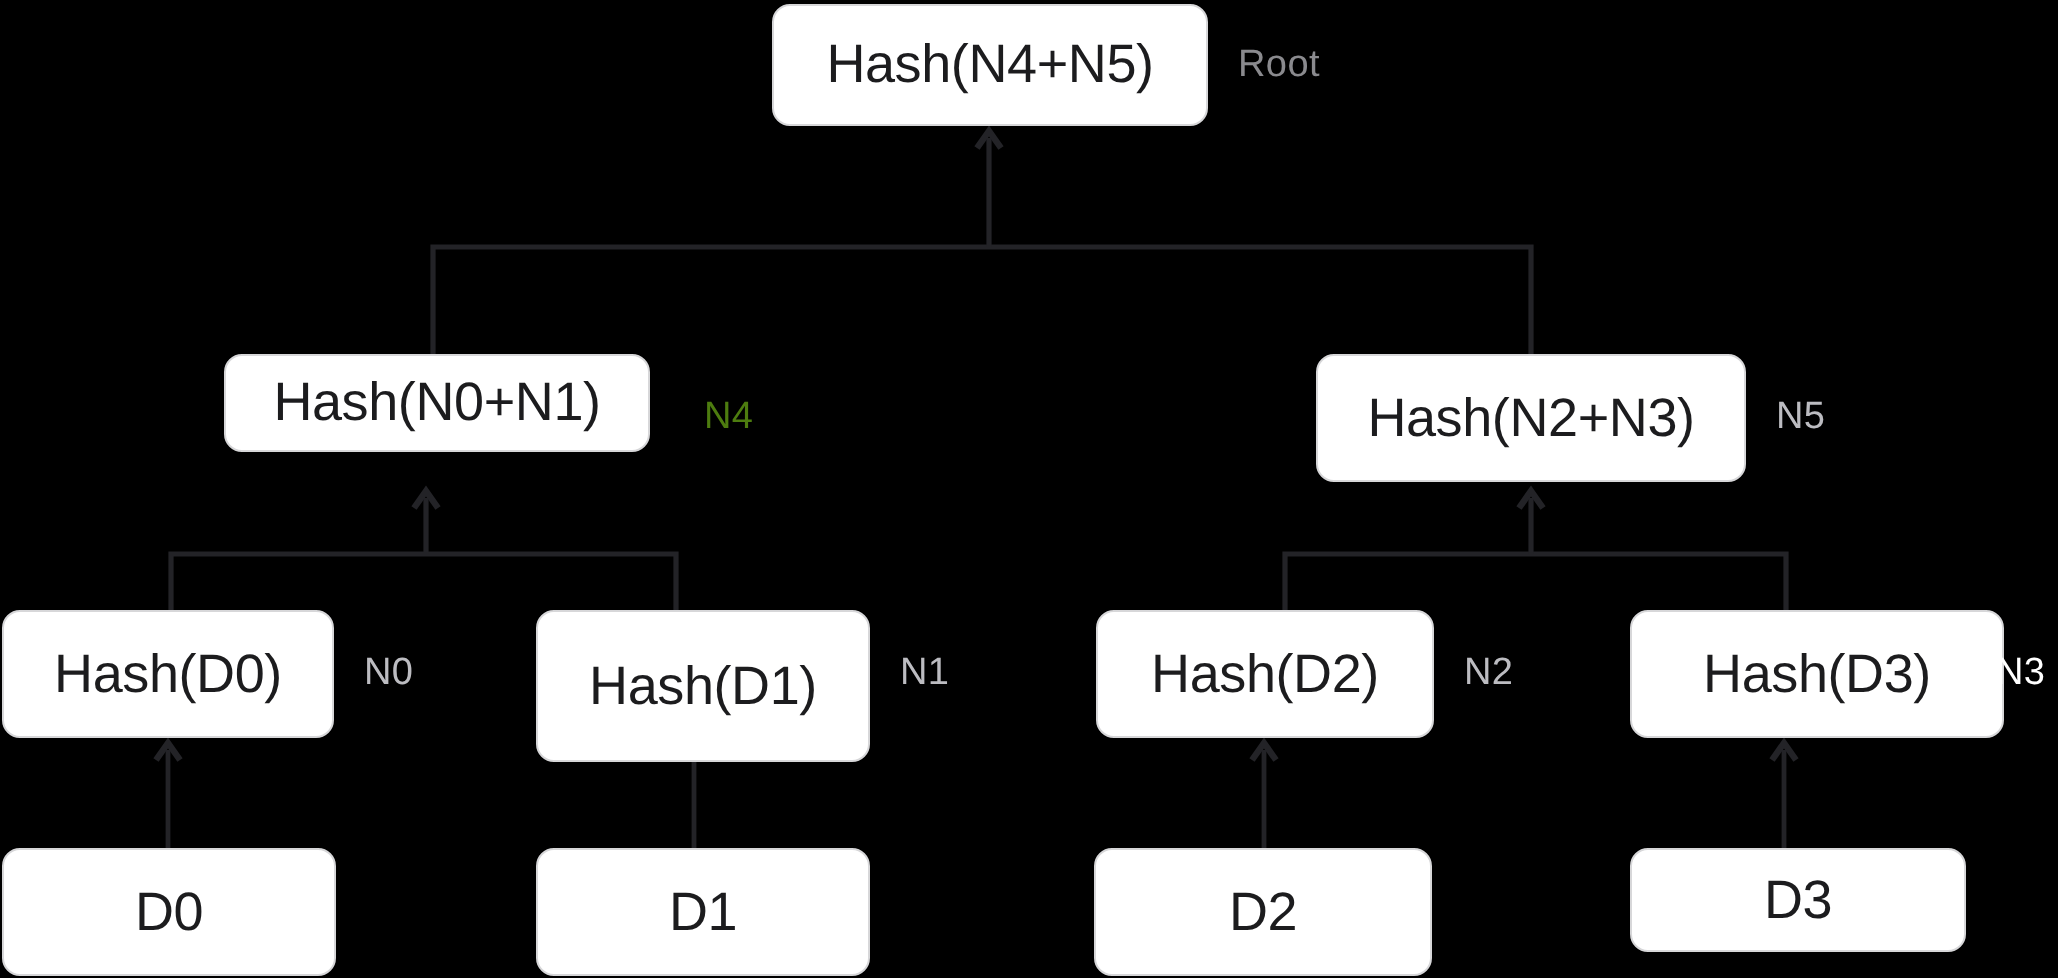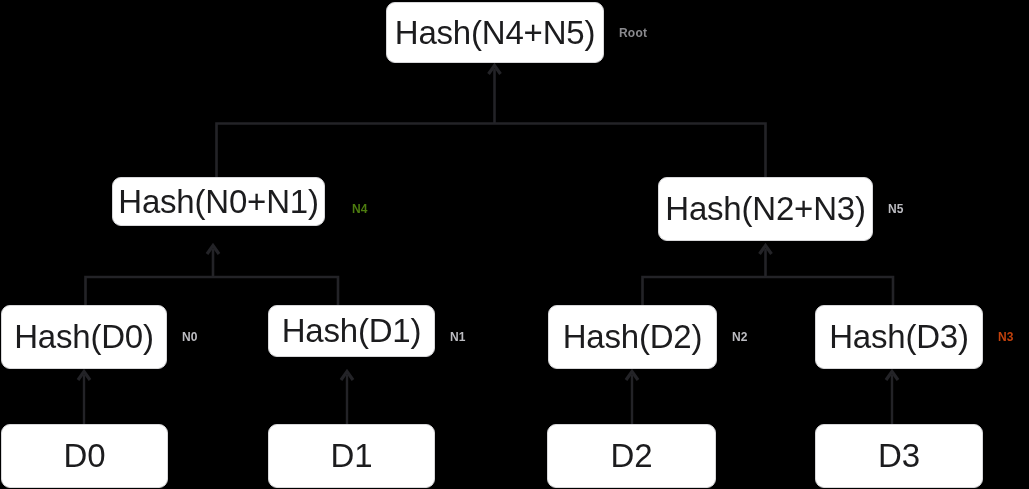--- a/index.html
+++ b/index.html
@@ -19,28 +19,28 @@
   .node-box {
     position: absolute;
     box-sizing: border-box;
     background: #ffffff;
     border: 1.5px solid #d7d7d9;
     border-radius: 9px;
     display: flex;
     align-items: center;
     justify-content: center;
     color: #1c1c1e;
-    font-size: 33px;
+    font-size: 27px;
     letter-spacing: -0.2px;
     white-space: nowrap;
   }
   .node-label {
     position: absolute;
-    font-size: 12px;
-    font-weight: 700;
+    font-size: 19px;
+    font-weight: 400;
     letter-spacing: 0.2px;
     white-space: nowrap;
     transform: translateY(-50%);
   }
 </style>
 </head>
 <body>
 
 <div id="stage">
   <svg id="connectors" viewBox="0 0 1029 489" xmlns="http://www.w3.org/2000/svg">
@@ -72,38 +72,38 @@
       </div>
       <span class="node-label" style="left: 340px; top: 209px; color: #4d7c0f; margin-left: 12px;">N4</span>
       <div class="node-box" style="left: 658px; top: 177px; width: 215px; height: 64px; align-items: center;">
         <span>Hash(N2+N3)</span>
       </div>
       <span class="node-label" style="left: 888px; top: 209px; color: rgb(188, 188, 193);">N5</span>
       <div class="node-box" style="left: 1px; top: 305px; width: 166px; height: 64px;">
         <span>Hash(D0)</span>
       </div>
       <span class="node-label" style="left: 182px; top: 337px; color: rgb(188, 188, 193);">N0</span>
-      <div class="node-box" style="left: 268px; top: 305px; width: 167px; height: 52px;">
+      <div class="node-box" style="left: 268px; top: 305px; width: 167px; height: 76px;">
         <span>Hash(D1)</span>
       </div>
       <span class="node-label" style="left: 450px; top: 337px; color: rgb(188, 188, 193);">N1</span>
       <div class="node-box" style="left: 548px; top: 305px; width: 169px; height: 64px;">
         <span>Hash(D2)</span>
       </div>
       <span class="node-label" style="left: 732px; top: 337px; color: rgb(188, 188, 193);">N2</span>
-      <div class="node-box" style="left: 815px; top: 305px; width: 168px; height: 64px;">
+      <div class="node-box" style="left: 815px; top: 305px; width: 187px; height: 64px;">
         <span>Hash(D3)</span>
       </div>
-      <span class="node-label" style="left: 998px; top: 337px; color: #c2410c;">N3</span>
+      <span class="node-label" style="left: 998px; top: 337px; color: #ffffff;">N3</span>
       <div class="node-box" style="left: 1px; top: 424px; width: 167px; height: 64px;">
         <span>D0</span>
       </div>
       <div class="node-box" style="left: 268px; top: 424px; width: 167px; height: 64px; text-align: center;">
         <span>D1</span>
       </div>
       <div class="node-box" style="left: 547px; top: 424px; width: 169px; height: 64px; justify-content: center;">
         <span>D2</span>
       </div>
-      <div class="node-box" style="left: 815px; top: 424px; width: 168px; height: 64px;">
+      <div class="node-box" style="left: 815px; top: 424px; width: 168px; height: 52px;">
         <span>D3</span>
       </div>
     </div>
 </div>
 
 </body></html>

